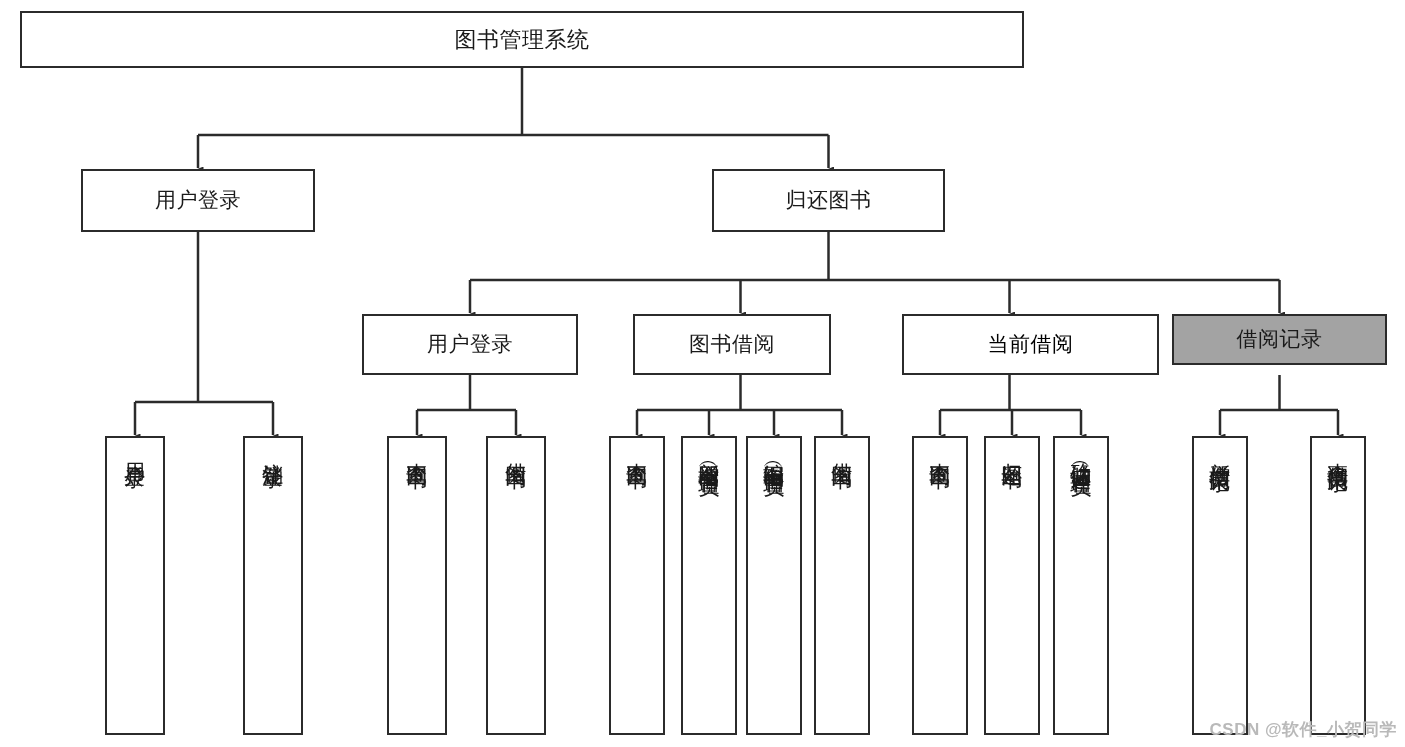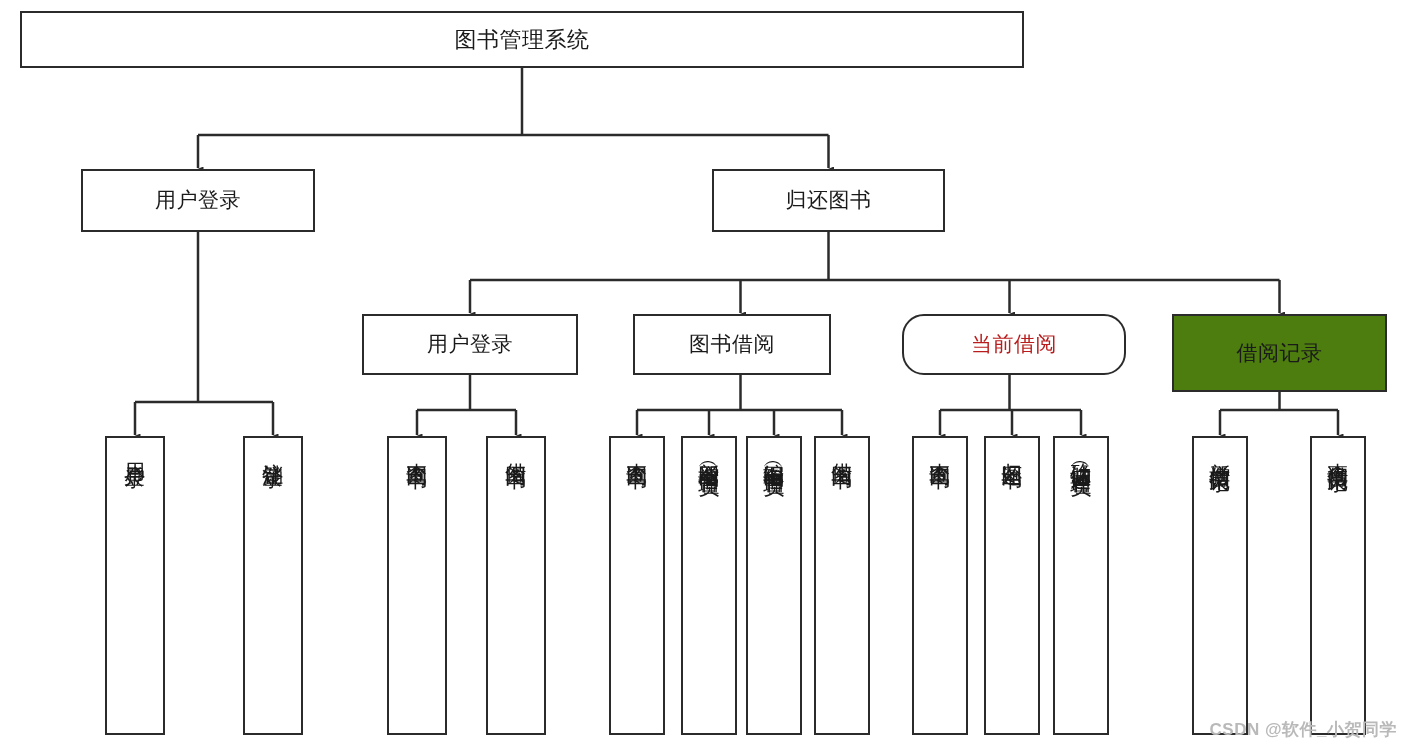--- a/index.html
+++ b/index.html
@@ -129,24 +129,24 @@
   <div class="node horiz" style="left: 712px; top: 169px; width: 233px; height: 63px; border-color: rgb(43, 43, 43); background: rgb(255, 255, 255); color: rgb(26, 26, 26);">
     <span class="node-label">归还图书</span>
   </div>
 
   <div class="node horiz" style="left: 362px; top: 314px; width: 216px; height: 61px; border-color: rgb(43, 43, 43); background: rgb(255, 255, 255); color: rgb(26, 26, 26);">
     <span class="node-label">用户登录</span>
   </div>
   <div class="node horiz" style="left: 633px; top: 314px; width: 198px; height: 61px; border-color: rgb(43, 43, 43); background: rgb(255, 255, 255); color: rgb(26, 26, 26);">
     <span class="node-label">图书借阅</span>
   </div>
-  <div class="node horiz" style="left: 902px; top: 314px; width: 224px; height: 61px; border-color: rgb(43, 43, 43); background: rgb(255, 255, 255); color: #b91c1c; border-radius: 22px;">
+  <div class="node horiz" style="left: 902px; top: 314px; width: 257px; height: 61px; border-color: rgb(43, 43, 43); background: rgb(255, 255, 255); color: #000000;">
     <span class="node-label">当前借阅</span>
   </div>
-  <div class="node horiz" style="left: 1172px; top: 314px; width: 215px; height: 78px; border-color: rgb(43, 43, 43); background: #4d7c0f; color: rgb(26, 26, 26);">
+  <div class="node horiz" style="left: 1172px; top: 314px; width: 215px; height: 51px; border-color: rgb(43, 43, 43); background: #a3a3a3; color: rgb(26, 26, 26);">
     <span class="node-label">借阅记录</span>
   </div>
 
   <div class="node leaf" style="left: 105px; top: 436px; width: 60px; height: 299px; border-color: rgb(43, 43, 43); background: rgb(255, 255, 255); color: rgb(26, 26, 26);">
     <span class="node-label">用户登录</span>
   </div>
   <div class="node leaf" style="left: 243px; top: 436px; width: 60px; height: 299px; border-color: rgb(43, 43, 43); background: rgb(255, 255, 255); color: rgb(26, 26, 26);">
     <span class="node-label">注销登录</span>
   </div>
   <div class="node leaf" style="left: 387px; top: 436px; width: 60px; height: 299px; border-color: rgb(43, 43, 43); background: rgb(255, 255, 255); color: rgb(26, 26, 26);">

